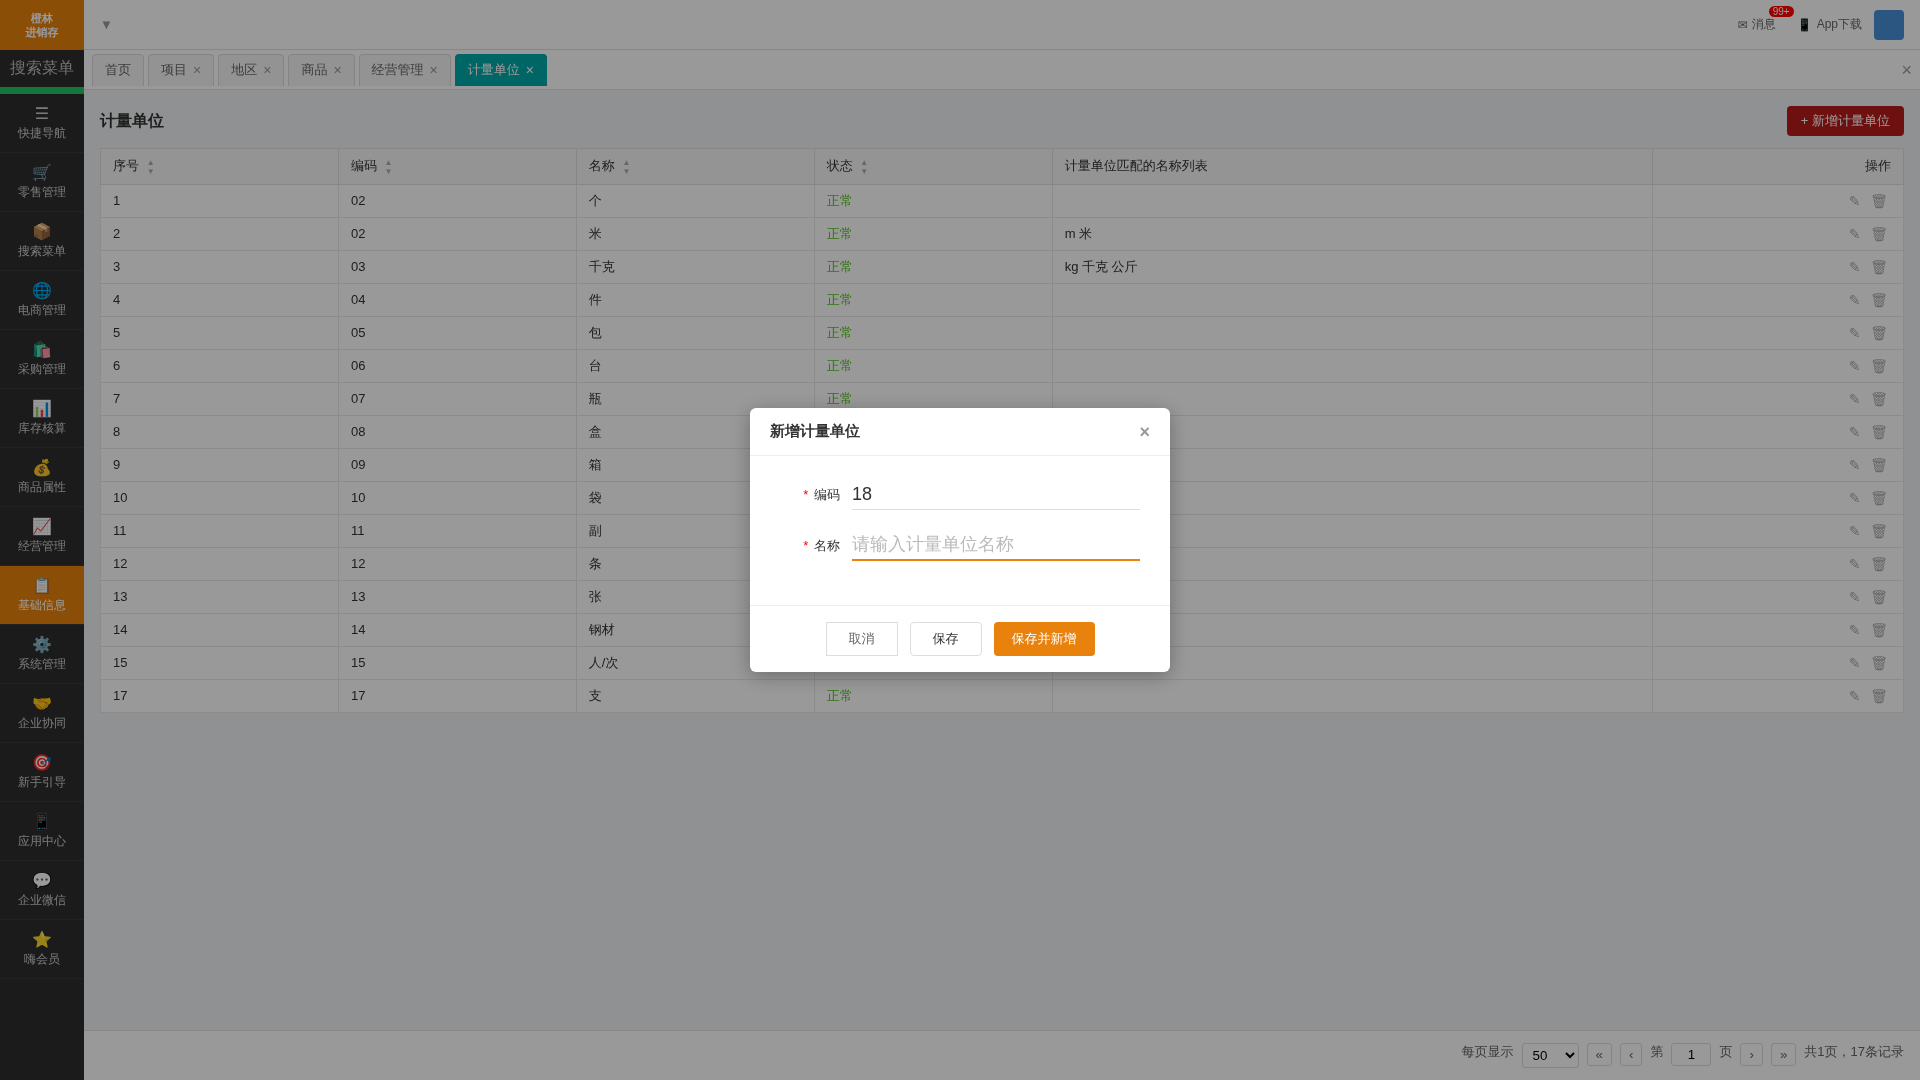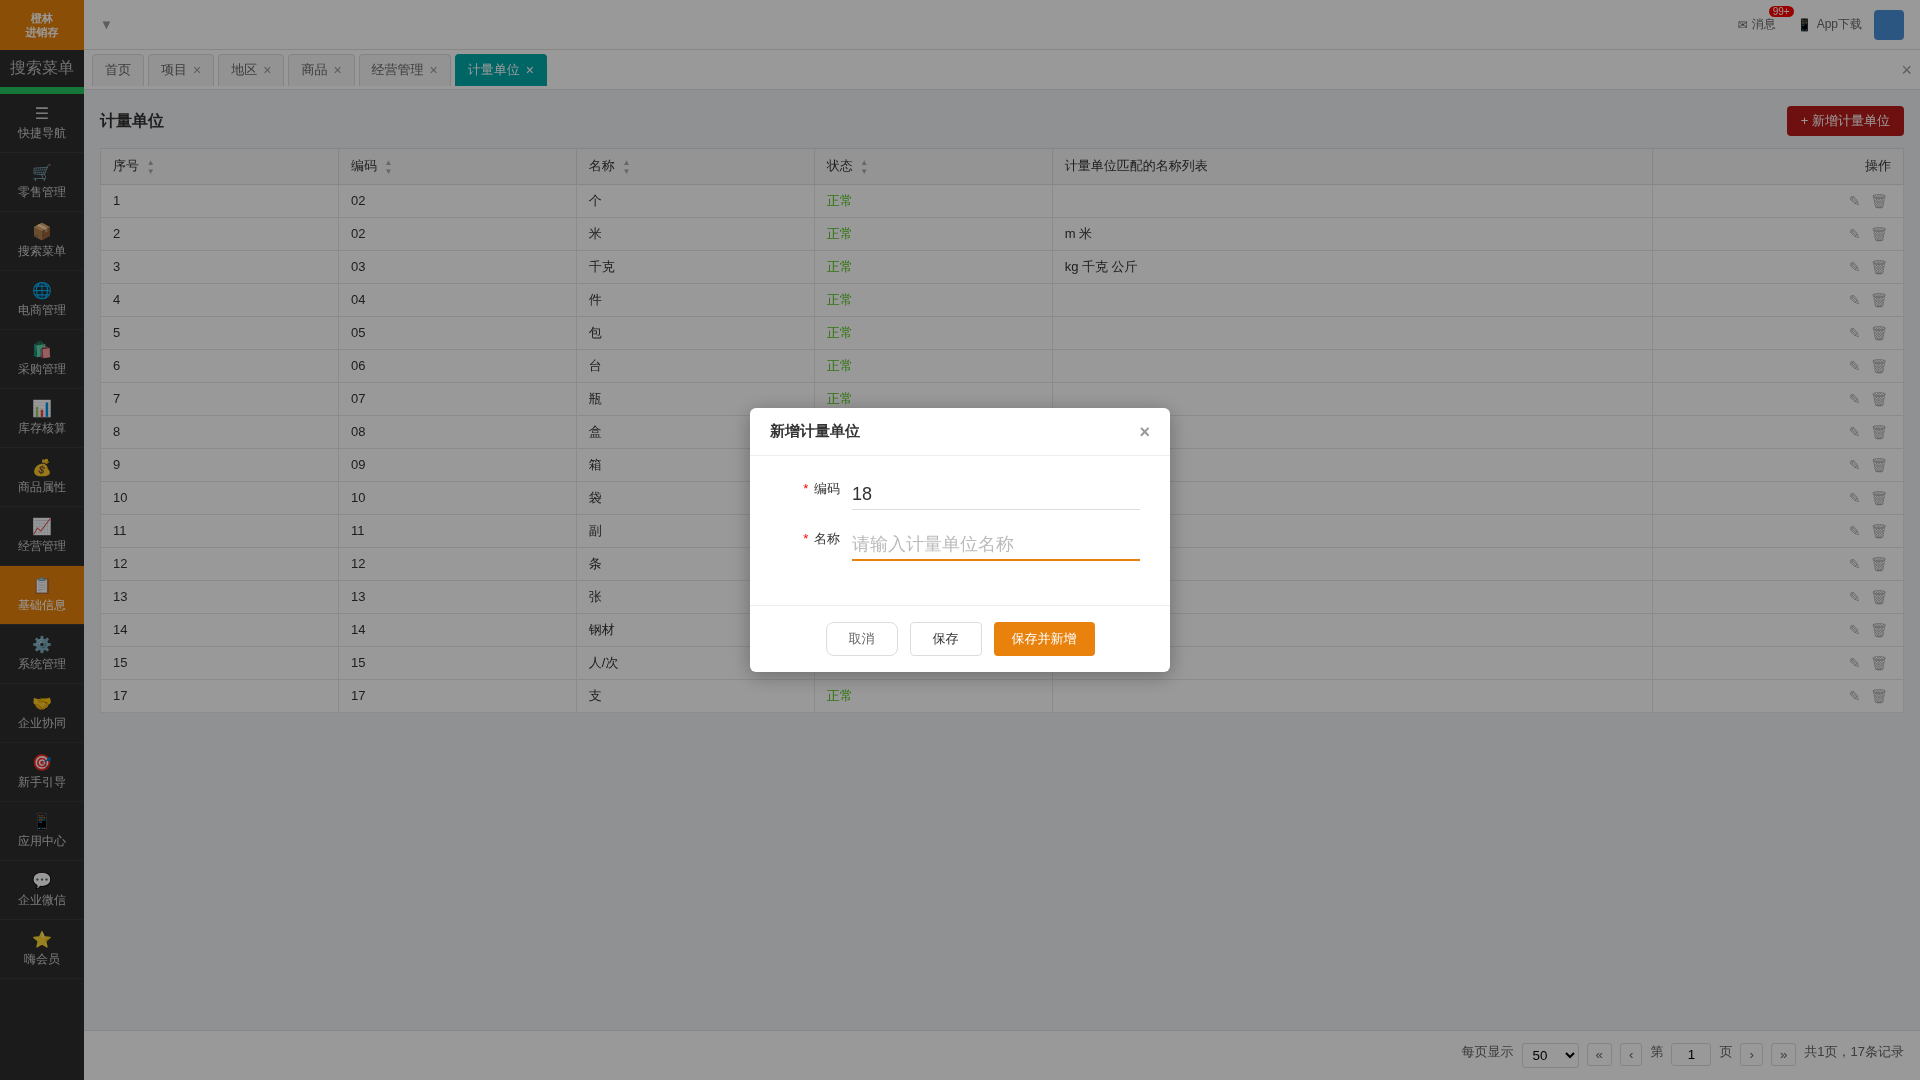--- a/index.html
+++ b/index.html
@@ -236,21 +236,21 @@
       cursor: pointer;
       color: #999;
       font-size: 18px;
       line-height: 1;
     }
     .modal-body {
       padding: 24px 30px;
     }
     .form-row {
       display: flex;
-      align-items: flex-start;
+      align-items: center;
       margin-bottom: 20px;
     }
     .form-label {
       width: 60px;
       text-align: right;
       margin-right: 12px;
       font-size: 13px;
       color: #333;
       flex-shrink: 0;
     }
@@ -270,21 +270,21 @@
       padding: 16px 20px;
       display: flex;
       justify-content: center;
       gap: 12px;
       border-top: 1px solid #eee;
     }
     .btn-cancel {
       border: 1px solid #ddd;
       background: white;
       padding: 7px 22px;
-      border-radius: 8px;
+      border-radius: 0;
       cursor: pointer;
       font-size: 13px;
       color: #666;
     }
     .btn-save {
       border: 1px solid #ddd;
       background: white;
       padding: 7px 22px;
       border-radius: 4px;
       cursor: pointer;

